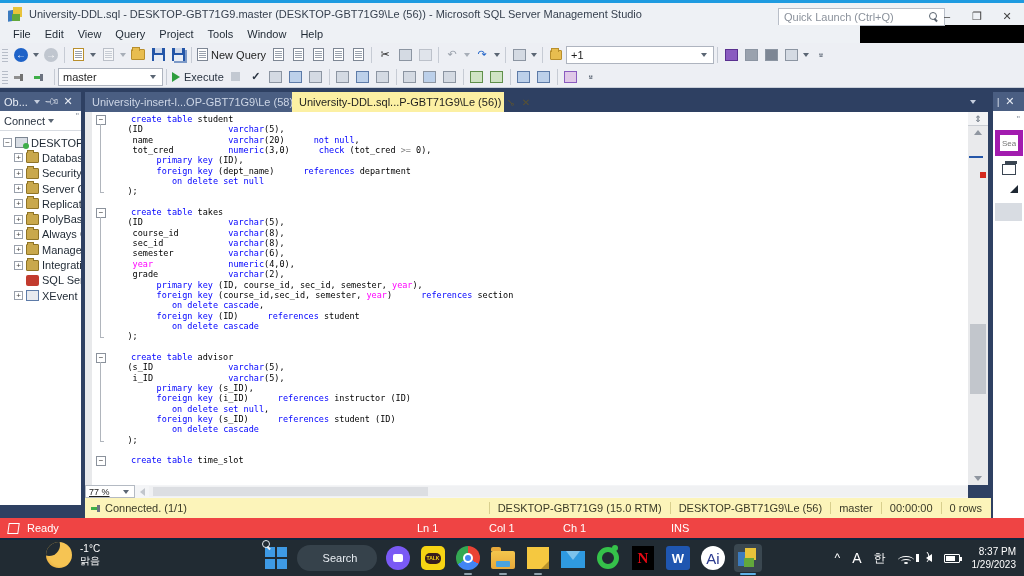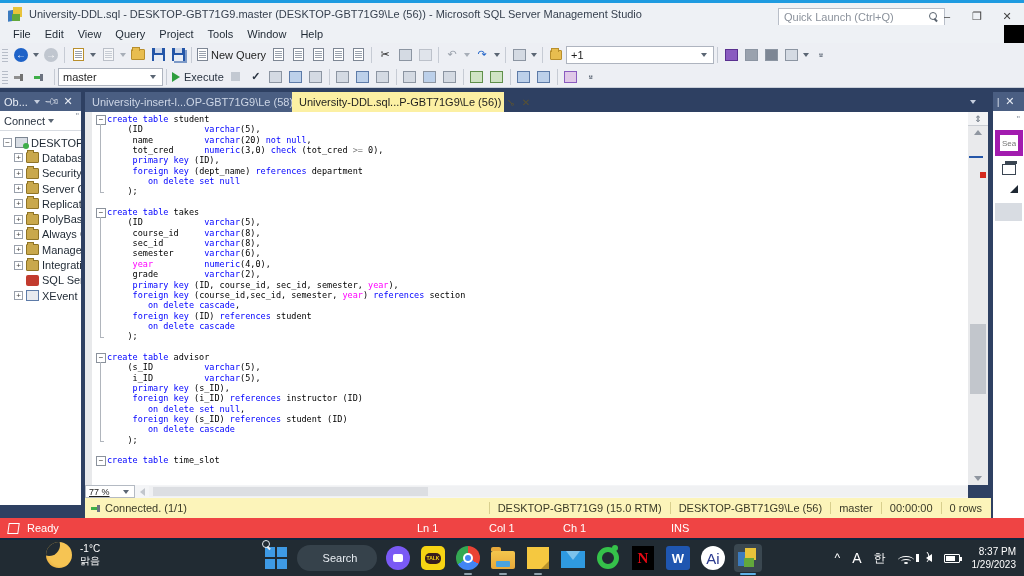--- a/index.html
+++ b/index.html
@@ -14,21 +14,21 @@
   .app-icon .a2{position:absolute;left:5px;top:0;width:9px;height:10px;background:#e8c33a;}
   .app-icon .a3{position:absolute;left:4px;top:7px;width:8px;height:7px;background:#62a83c;}
   .title-text { color:#37414f; white-space:nowrap; }
   .ql-box { position:absolute; left:778px; top:5px; width:167px; height:18px; background:#fff; border:1px solid #b8bec8; display:flex; align-items:center; padding:0 5px; color:#8b929c; }
   .ql-box .mag { margin-left:auto; width:10px; height:10px; position:relative; }
   .mag::before{content:"";position:absolute;left:0;top:0;width:6px;height:6px;border:1.4px solid #5b6570;border-radius:50%;}
   .mag::after{content:"";position:absolute;left:6px;top:6px;width:4px;height:1.5px;background:#5b6570;transform:rotate(45deg);transform-origin:0 0;}
   .win-btns { position:absolute; right:2px; top:3px; height:20px; display:flex; }
   .win-btn { width:30px; height:20px; display:flex; align-items:center; justify-content:center; color:#444; font-size:11px; }
 
-  .menubar { position:absolute; left:0; top:25px; width:1004px; height:18px; background:#eef1f5; display:flex; align-items:center; padding-left:6px; }
+  .menubar { position:absolute; left:0; top:25px; width:860px; height:18px; background:#eef1f5; display:flex; align-items:center; padding-left:6px; }
   .menu-item { padding:2px 7px; color:#1e2833; }
 
   
   .toolbar { position:absolute; left:0; width:1024px; background:#edeff4; display:flex; align-items:center; }
   .tb1 { top:43px; height:23px; }
   .tb2 { top:66px; height:22px; border-bottom:1px solid #c9cfd9; }
   .grip { width:6px; height:14px; margin:0 3px 0 2px; background:repeating-linear-gradient(0deg,#b7bdc8 0 1px,transparent 1px 3px); flex:none; }
   .sep { width:1px; height:16px; background:#c6cbd4; margin:0 3px; flex:none; }
   .tbtn { height:20px; min-width:20px; display:flex; align-items:center; justify-content:center; padding:0 2px; flex:none; position:relative; }
   .caret { width:0; height:0; border-left:3px solid transparent; border-right:3px solid transparent; border-top:4px solid #5a6573; margin:0 2px; }
@@ -91,21 +91,21 @@
   .editor { position:absolute; left:85px; top:24px; width:883px; height:373px; background:#fff; overflow:hidden; }
   .ed-margin { position:absolute; left:0; top:0; width:7px; height:100%; background:#e8e9eb; }
   .code-area { position:absolute; left:10px; top:2px; }
   .code-line { display:flex; height:10.35px; align-items:stretch; }
   .fold { width:12px; position:relative; flex:none; }
   .fold.f-s::before{content:"\2212";position:absolute;left:1px;top:1px;width:8px;height:8px;border:1px solid #8b929c;background:#fff;font-size:8px;line-height:7px;text-align:center;color:#333;}
   .fold.f-m::before{content:"";position:absolute;left:5px;top:0;bottom:0;border-left:1px solid #b0b5bc;}
   .fold.f-e::before{content:"";position:absolute;left:5px;top:0;height:6px;border-left:1px solid #b0b5bc;}
   .fold.f-e::after{content:"";position:absolute;left:5px;top:6px;width:4px;height:1px;background:#b0b5bc;}
   .code-text { white-space:pre; font-family:"DejaVu Sans Mono","Liberation Mono",monospace; font-size:8.5px; line-height:10.35px; }
-  .tok-k { color:#0000ff; } .tok-d { color:#000; } .tok-m { color:#ff00ff; } .tok-g { color:#808080; }
+  .tok-k { color:#0000ff;margin-left:24px; } .tok-d { color:#000; } .tok-m { color:#ff00ff; } .tok-g { color:#808080; }
 
   
   .vscroll { position:absolute; left:968px; top:24px; width:20px; height:373px; background:#e9eaec; }
   .vs-split { height:14px; border-bottom:1px solid #c9cdd3; display:flex; align-items:center; justify-content:center; color:#5a6573; font-size:9px; background:#f2f3f5; }
   .vs-up, .vs-down { height:13px; display:flex; align-items:center; justify-content:center; }
   .vs-down { position:absolute; bottom:0; width:100%; }
   .tri-up { width:0; height:0; border-left:4px solid transparent; border-right:4px solid transparent; border-bottom:5px solid #8f96a0; }
   .tri-down { width:0; height:0; border-left:4px solid transparent; border-right:4px solid transparent; border-top:5px solid #8f96a0; }
   .vs-blueline { position:absolute; left:1px; top:44px; width:14px; height:2px; background:#2456a8; }
   .vs-redmark { position:absolute; right:2px; top:60px; width:6px; height:6px; background:#d42a1e; }

